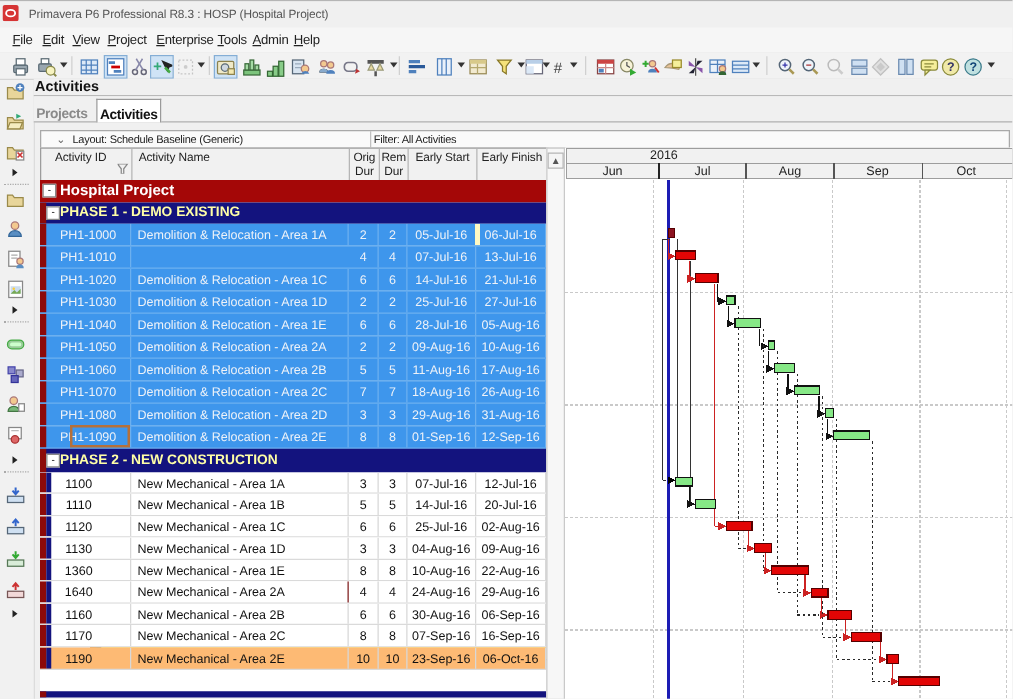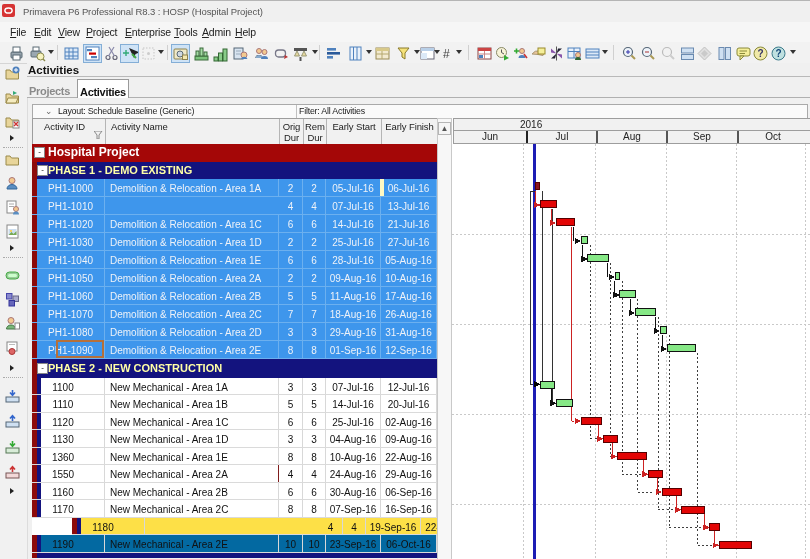--- a/index.html
+++ b/index.html
@@ -543,21 +543,21 @@
       <div class="cell" style="left:73px;width:173px;text-align:left;border-right:1px solid #d8d8d8;color:#111;font-size:10px;padding-top:4px;padding-left:5px;width:168px;">New Mechanical - Area 1E</div>
       <div class="cell" style="left:247px;width:23px;text-align:center;border-right:1px solid #d8d8d8;color:#111;font-size:10px;padding-top:4px;">8</div>
       <div class="cell" style="left:271px;width:22px;text-align:center;border-right:1px solid #d8d8d8;color:#111;font-size:10px;padding-top:4px;">8</div>
       <div class="cell" style="left:294px;width:54px;text-align:center;border-right:1px solid #d8d8d8;color:#111;font-size:10px;padding-top:4px;">10-Aug-16</div>
       <div class="cell" style="left:349px;width:55px;text-align:center;border-right:1px solid #d8d8d8;color:#111;font-size:10px;padding-top:4px;">22-Aug-16</div>
       <div class="cell" style="left:72px;width:0;border-right:1px solid #d8d8d8"></div>
     </div>
     <div class="row" style="top: 321px; height: 16.5px; background: rgb(255, 255, 255); border-bottom: 1px solid rgb(218, 218, 218);">
       <div class="cell" style="left:0;width:4.5px;background:#8c0a0a"></div>
       <div class="cell" style="left:4.5px;width:4px;background:#13137e"></div>
-      <div class="cell" style="left:8.5px;width:45px;text-align:center;color:#111;font-size:10px;padding-top:4px;">1550</div>
+      <div class="cell" style="left:8.5px;width:45px;text-align:center;color:#111;font-size:10px;padding-top:4px;">1640</div>
       <div class="cell" style="left:73px;width:173px;text-align:left;border-right:1px solid #7f1d1d;color:#111;font-size:10px;padding-top:4px;padding-left:5px;width:168px;">New Mechanical - Area 2A</div>
       <div class="cell" style="left:247px;width:23px;text-align:center;border-right:1px solid #d8d8d8;color:#111;font-size:10px;padding-top:4px;">4</div>
       <div class="cell" style="left:271px;width:22px;text-align:center;border-right:1px solid #d8d8d8;color:#111;font-size:10px;padding-top:4px;">4</div>
       <div class="cell" style="left:294px;width:54px;text-align:center;border-right:1px solid #d8d8d8;color:#111;font-size:10px;padding-top:4px;">24-Aug-16</div>
       <div class="cell" style="left:349px;width:55px;text-align:center;border-right:1px solid #d8d8d8;color:#111;font-size:10px;padding-top:4px;">29-Aug-16</div>
       <div class="cell" style="left:72px;width:0;border-right:1px solid #d8d8d8"></div>
     </div>
     <div class="row" style="top: 338.5px; height: 16.5px; background: rgb(255, 255, 255); border-bottom: 1px solid rgb(218, 218, 218);">
       <div class="cell" style="left:0;width:4.5px;background:#8c0a0a"></div>
       <div class="cell" style="left:4.5px;width:4px;background:#13137e"></div>
@@ -583,21 +583,21 @@
     <div class="row" style="top: 373.5px; height: 16.5px; background: #fde047; border-bottom: 1px solid rgb(218, 218, 218); margin-left: 40px;">
       <div class="cell" style="left:0;width:4.5px;background:#8c0a0a"></div>
       <div class="cell" style="left:4.5px;width:4px;background:#13137e"></div>
       <div class="cell" style="left:8.5px;width:45px;text-align:center;color:#111;font-size:10px;padding-top:4px;">1180</div>
       <div class="cell" style="left:247px;width:23px;text-align:center;border-right:1px solid #d8d8d8;color:#111;font-size:10px;padding-top:4px;">4</div>
       <div class="cell" style="left:271px;width:22px;text-align:center;border-right:1px solid #d8d8d8;color:#111;font-size:10px;padding-top:4px;">4</div>
       <div class="cell" style="left:294px;width:54px;text-align:center;border-right:1px solid #d8d8d8;color:#111;font-size:10px;padding-top:4px;">19-Sep-16</div>
       <div class="cell" style="left:349px;width:55px;text-align:center;border-right:1px solid #d8d8d8;color:#111;font-size:10px;padding-top:4px;">22-Sep-16</div>
       <div class="cell" style="left:72px;width:0;border-right:1px solid #d8d8d8"></div>
     </div>
-    <div class="row" style="top: 391px; height: 16.5px; background: #0369a1; border-bottom: 1px solid rgb(218, 218, 218);">
+    <div class="row" style="top: 374px; height: 16.5px; background: #fdba74; border-bottom: 1px solid rgb(218, 218, 218);">
       <div class="cell" style="left:0;width:4.5px;background:#8c0a0a"></div>
       <div class="cell" style="left:4.5px;width:4px;background:#13137e"></div>
       <div class="cell" style="left:8.5px;width:45px;text-align:center;color:#111;font-size:10px;padding-top:4px;">1190</div>
       <div class="cell" style="left:73px;width:173px;text-align:left;border-right:1px solid #d8d8d8;color:#111;font-size:10px;padding-top:4px;padding-left:5px;width:168px;">New Mechanical - Area 2E</div>
       <div class="cell" style="left:247px;width:23px;text-align:center;border-right:1px solid #d8d8d8;color:#111;font-size:10px;padding-top:4px;">10</div>
       <div class="cell" style="left:271px;width:22px;text-align:center;border-right:1px solid #d8d8d8;color:#111;font-size:10px;padding-top:4px;">10</div>
       <div class="cell" style="left:294px;width:54px;text-align:center;border-right:1px solid #d8d8d8;color:#111;font-size:10px;padding-top:4px;">23-Sep-16</div>
       <div class="cell" style="left:349px;width:55px;text-align:center;border-right:1px solid #d8d8d8;color:#111;font-size:10px;padding-top:4px;">06-Oct-16</div>
       <div class="cell" style="left:72px;width:0;border-right:1px solid #d8d8d8"></div>
     </div>

